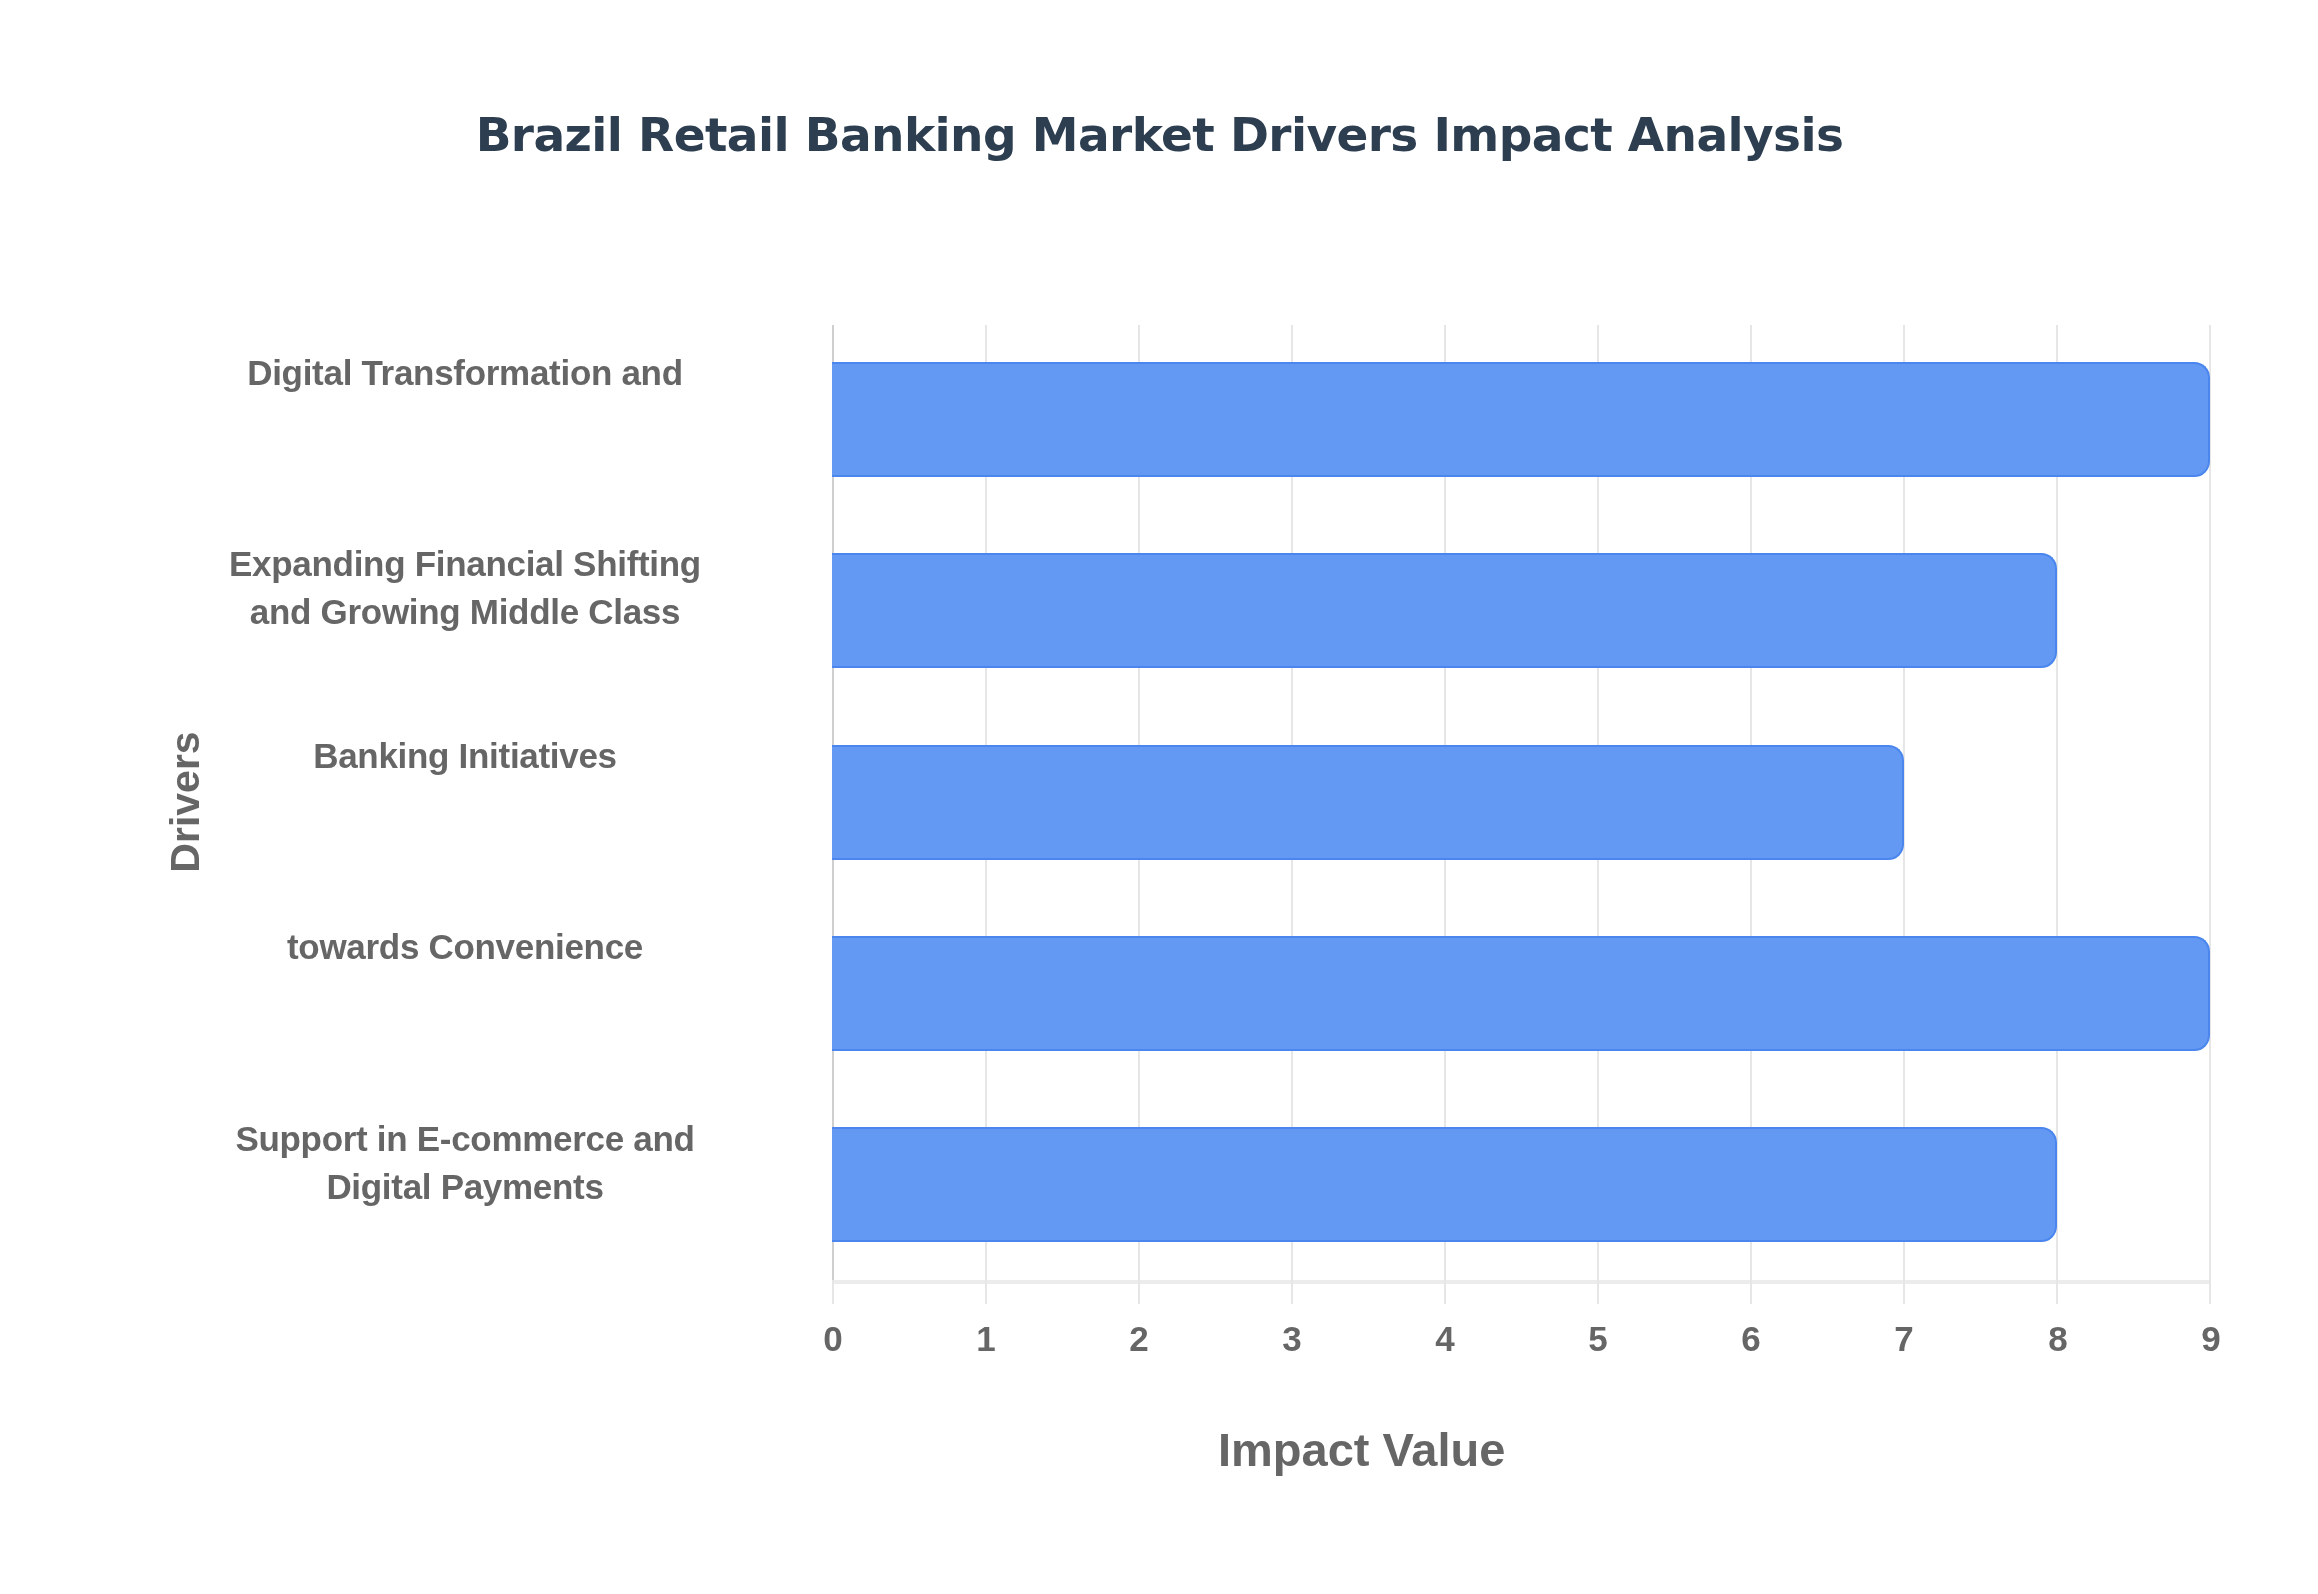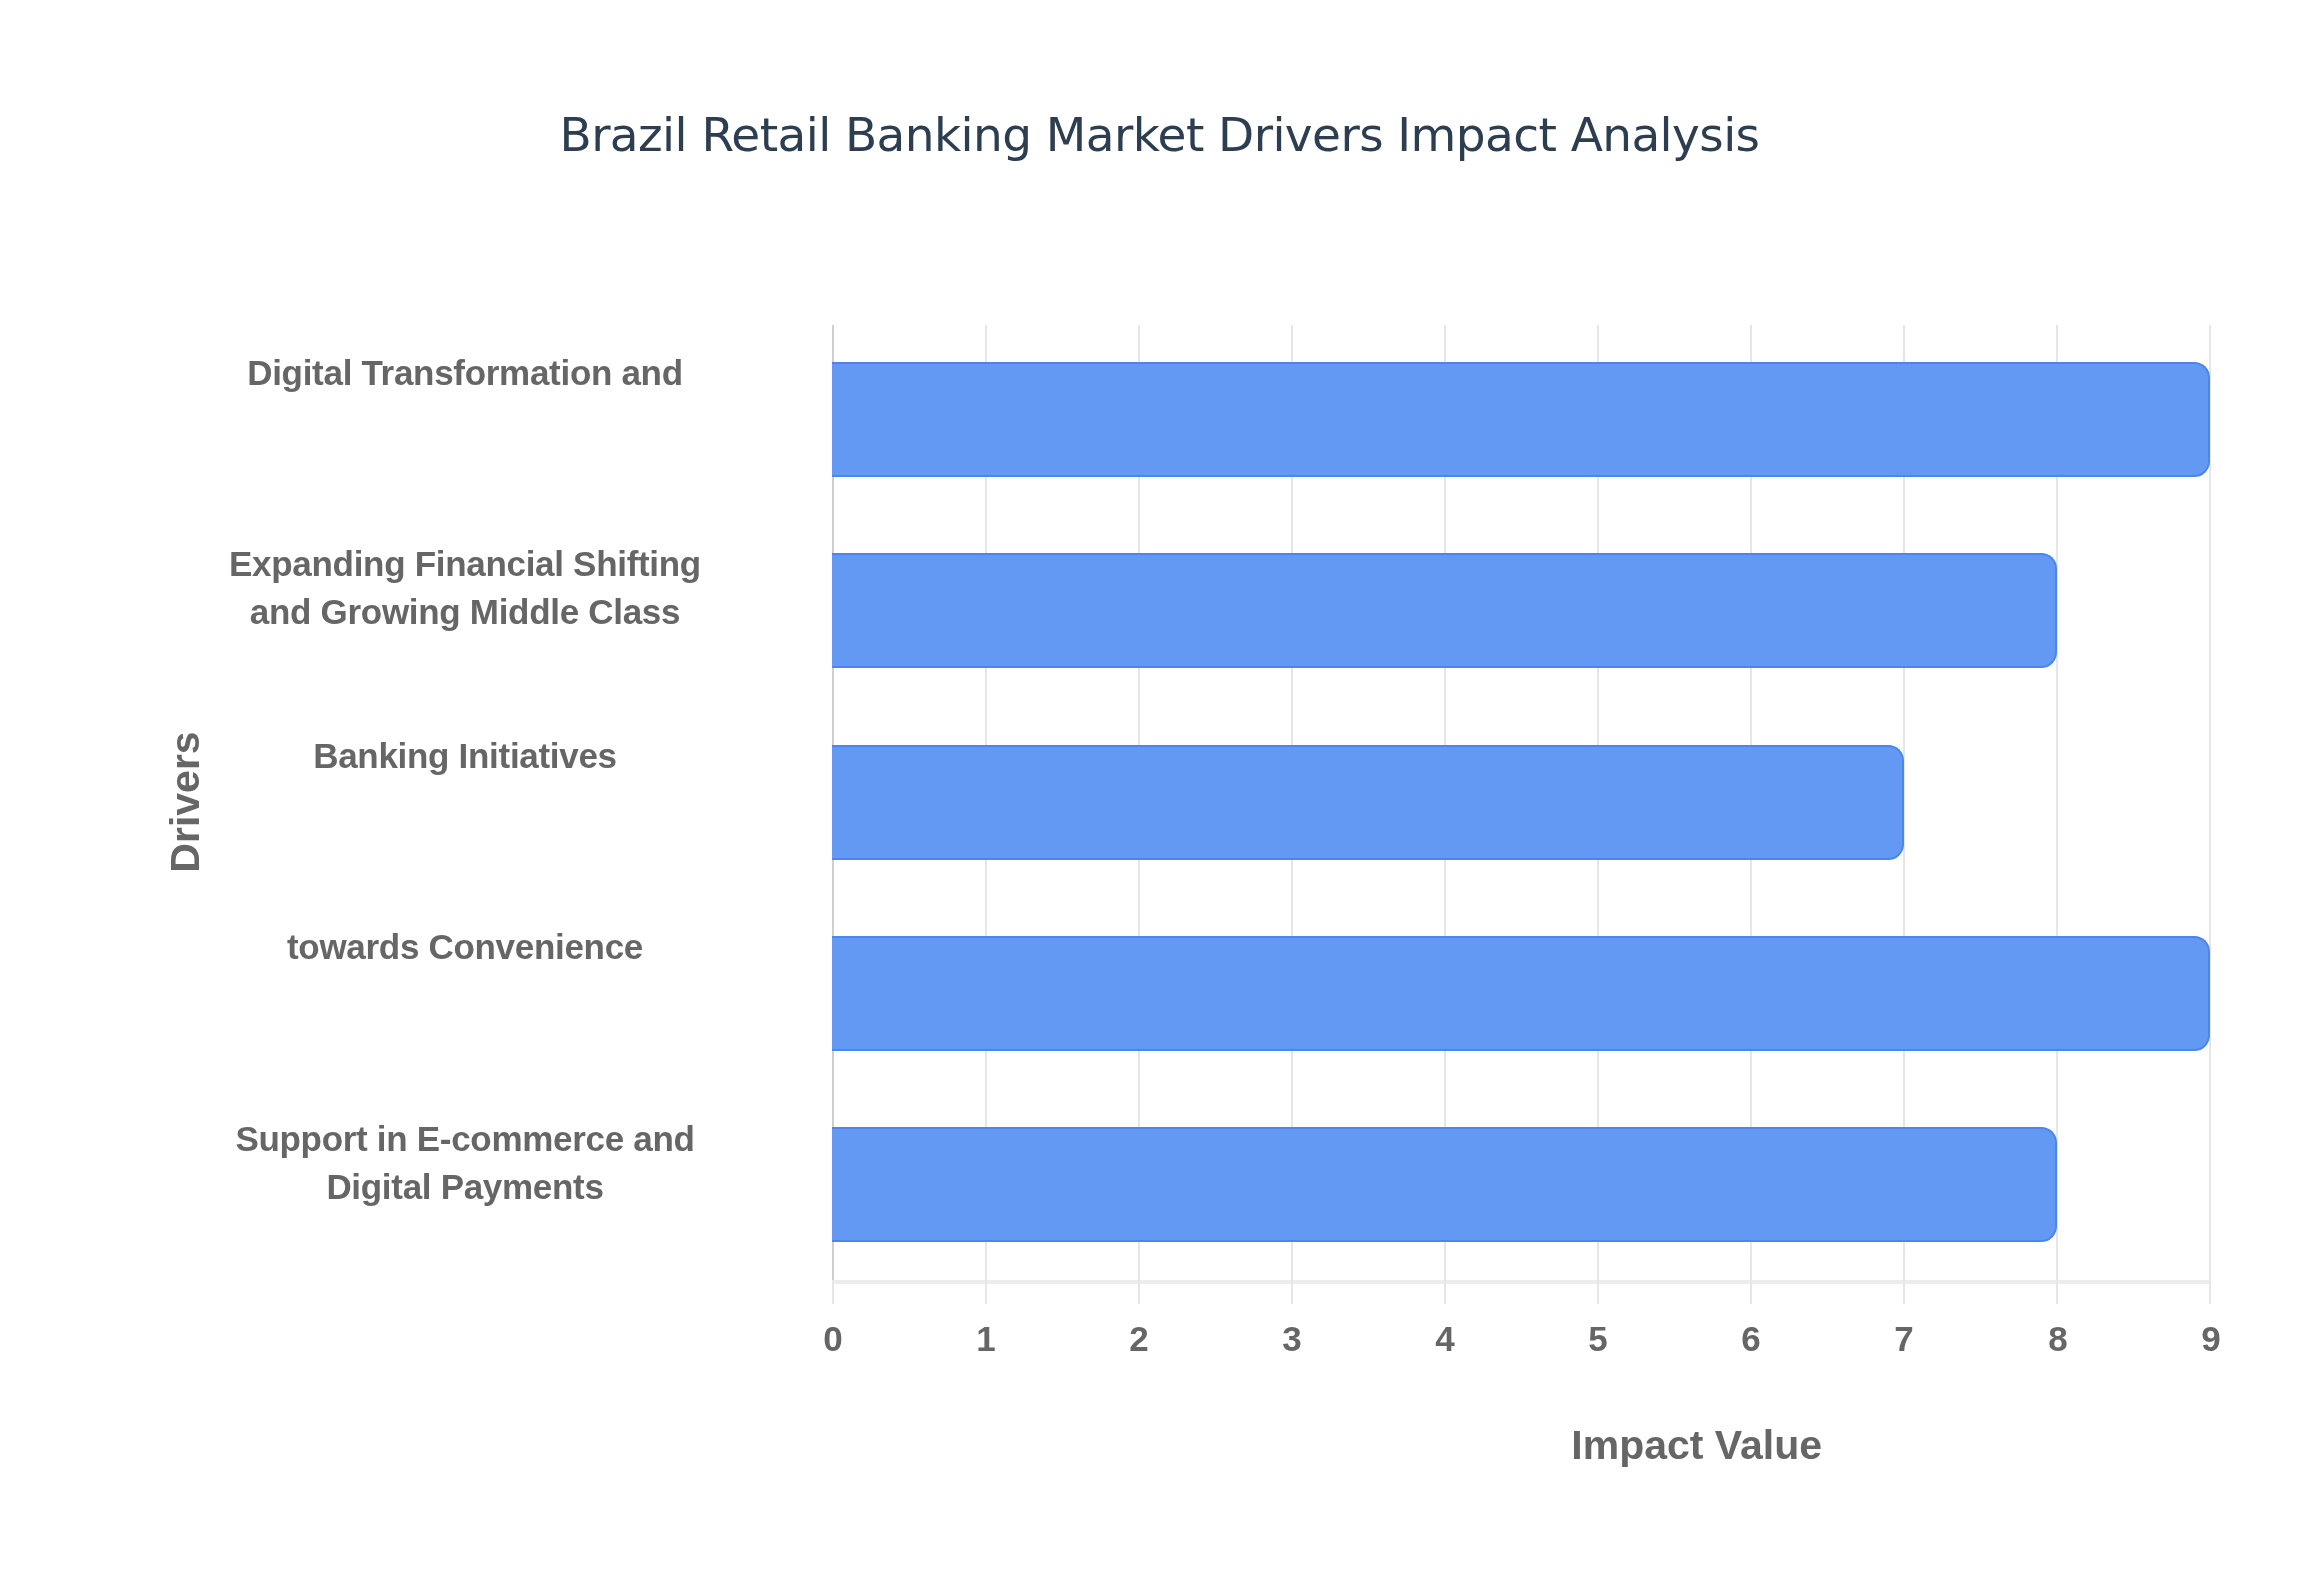--- a/index.html
+++ b/index.html
@@ -1,26 +1,26 @@
 <!DOCTYPE html>
 <html style="font-size:9.7px"><head>
 <meta charset="utf-8">
 <style>
   html, body { margin: 0; padding: 0; background: #ffffff; }
   body { width: 2319px; height: 1594px; position: relative; overflow: hidden; font-family: "Liberation Sans", sans-serif; }
-  .title { position: absolute; left: 0; width: 2319px; top: 107px; text-align: center; font-family: "DejaVu Sans", sans-serif; font-size: 47px; color: #2c3e50; font-weight: normal; letter-spacing: -0.6px; }
+  .title { position: absolute; left: 0; width: 2319px; top: 107px; text-align: center; font-family: "DejaVu Sans", sans-serif; font-size: 47px; color: #2c3e50; font-weight: bold; letter-spacing: -0.6px; }
   .plot { position: absolute; left: 832px; top: 325px; width: 1377px; height: 955px; }
   .gridline { position: absolute; top: 0; width: 1.8px; height: 955px; background: #e6e6e6; }
   .tickmark { position: absolute; top: 955px; width: 1.8px; height: 24px; background: #e6e6e6; }
   .zeroline { position: absolute; left: 0; top: 0; width: 1.8px; height: 979px; background: #cfcfcf; }
   .baseline { position: absolute; left: 0; top: 955px; height: 3.6px; width: 1379px; background: #ececec; }
   .bar { position: absolute; left: 0; height: 115px; background: #6399f2; border: 2.4px solid #4a86ee; border-left: none; border-radius: 0 15.7px 15.7px 0; box-sizing: border-box; }
   .cat-label { position: absolute; right: 1522px; width: 664px; text-align: center; font-size: 35px; font-weight: bold; color: #666666; line-height: 48px; letter-spacing: -0.3px; }
   .tick-label { position: absolute; top: 1319px; width: 60px; margin-left: -30px; text-align: center; font-size: 35px; font-weight: bold; color: #666666; }
-  .xaxis-title { position: absolute; top: 1422px; left: 1218px; width: 604px; text-align: right; font-size: 41px; font-weight: bold; color: #666666; }
+  .xaxis-title { position: absolute; top: 1422px; left: 1218px; width: 604px; text-align: left; font-size: 47px; font-weight: bold; color: #666666; }
   .yaxis-title { position: absolute; left: 185px; top: 802px; transform: translate(-50%, -50%) rotate(-90deg); font-size: 41px; font-weight: bold; color: #666666; white-space: nowrap; }
 </style>
 </head>
 <body>
 
 <div class="title">Brazil Retail Banking Market Drivers Impact Analysis</div>
 
 <div class="yaxis-title">Drivers</div>
 
 <div class="cat-label" style="top:349px">

